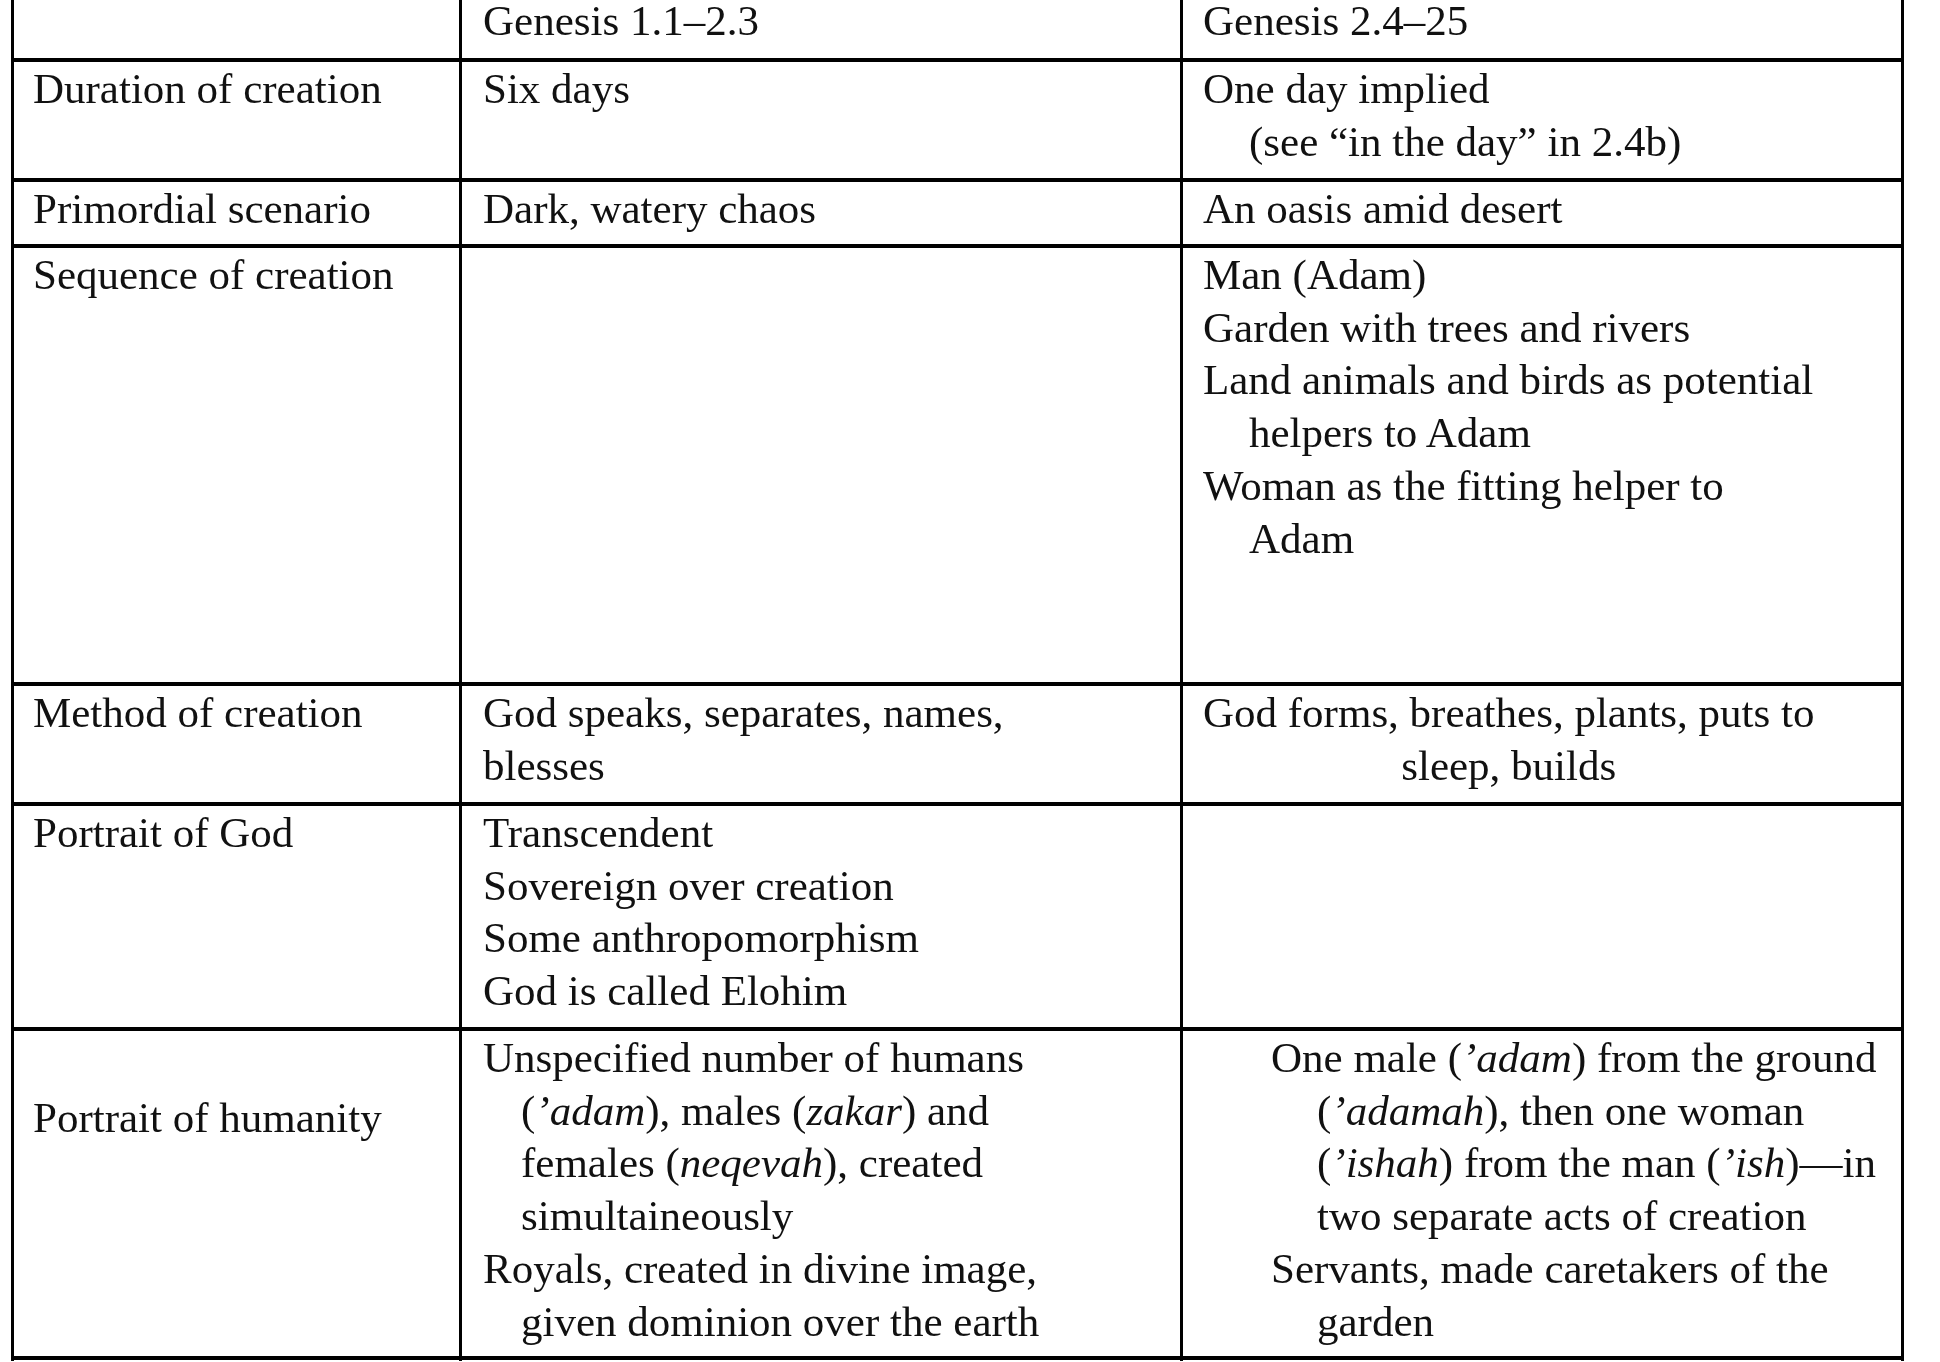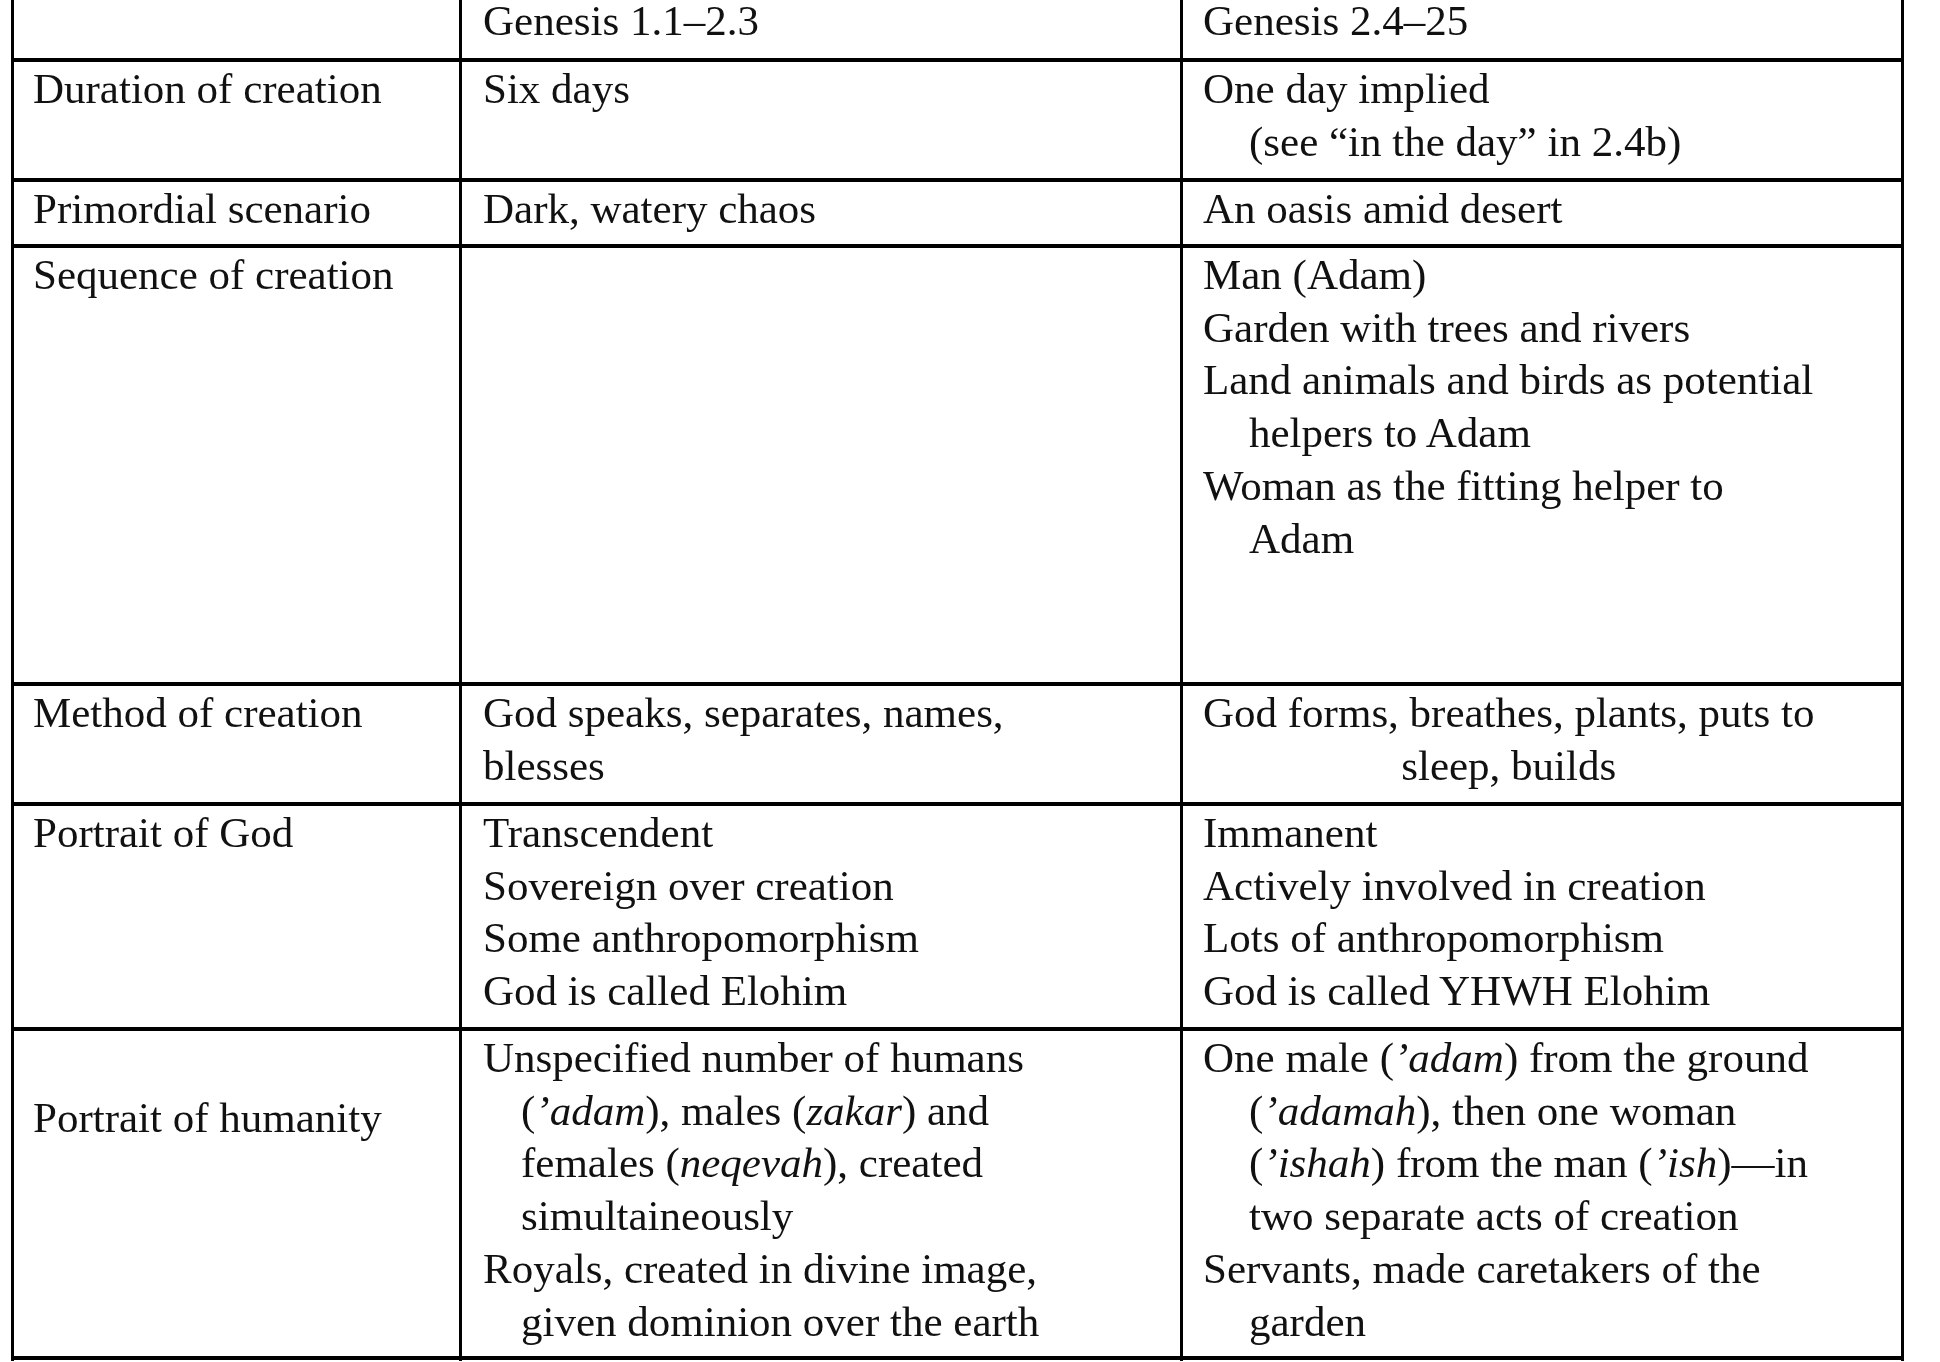--- a/index.html
+++ b/index.html
@@ -64,36 +64,30 @@
       <span class="line">God forms, breathes, plants, puts to</span>
       <span class="line">sleep, builds</span>
     </div>
     <div class="cell" style="left: 33px; top: 807px;">Portrait of God</div>
     <div class="cell" style="left: 483px; top: 807px;">
       <span class="line">Transcendent</span>
       <span class="line">Sovereign over creation</span>
       <span class="line">Some anthropomorphism</span>
       <span class="line">God is called Elohim</span>
     </div>
-    <div class="cell" style="left: 1203px; top: 807px;">
-      <span class="line">Immanent</span>
-      <span class="line">Actively involved in creation</span>
-      <span class="line">Lots of anthropomorphism</span>
-      <span class="line">God is called YHWH Elohim</span>
-    </div>
     <div class="cell" style="left: 33px; top: 1092px;">Portrait of humanity</div>
     <div class="cell" style="left: 483px; top: 1032px;">
       <span class="line">Unspecified number of humans</span>
       <span class="line hang2"><span>(</span><em>’adam</em><span>), males (</span><em>zakar</em><span>) and</span></span>
       <span class="line hang2"><span>females (</span><em>neqevah</em><span>), created</span></span>
       <span class="line hang2">simultaineously</span>
       <span class="line">Royals, created in divine image,</span>
       <span class="line hang2">given dominion over the earth</span>
     </div>
-    <div class="cell" style="left: 1203px; top: 1032px;">
+    <div class="cell" style="left: 1271px; top: 1032px;">
       <span class="line"><span>One male (</span><em>’adam</em><span>) from the ground</span></span>
       <span class="line hang"><span>(</span><em>’adamah</em><span>), then one woman</span></span>
       <span class="line hang"><span>(</span><em>’ishah</em><span>) from the man (</span><em>’ish</em><span>)—in</span></span>
       <span class="line hang">two separate acts of creation</span>
       <span class="line">Servants, made caretakers of the</span>
       <span class="line hang">garden</span>
     </div>
   </div>
 
 </body></html>

